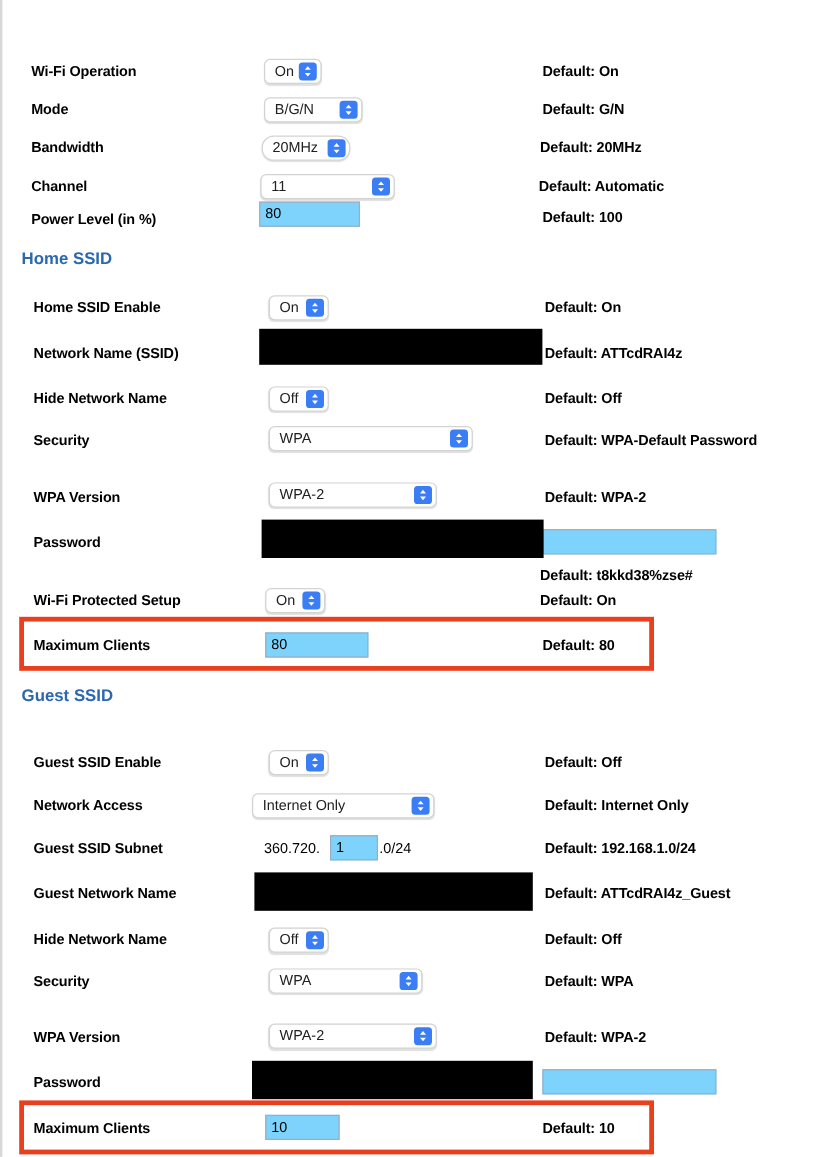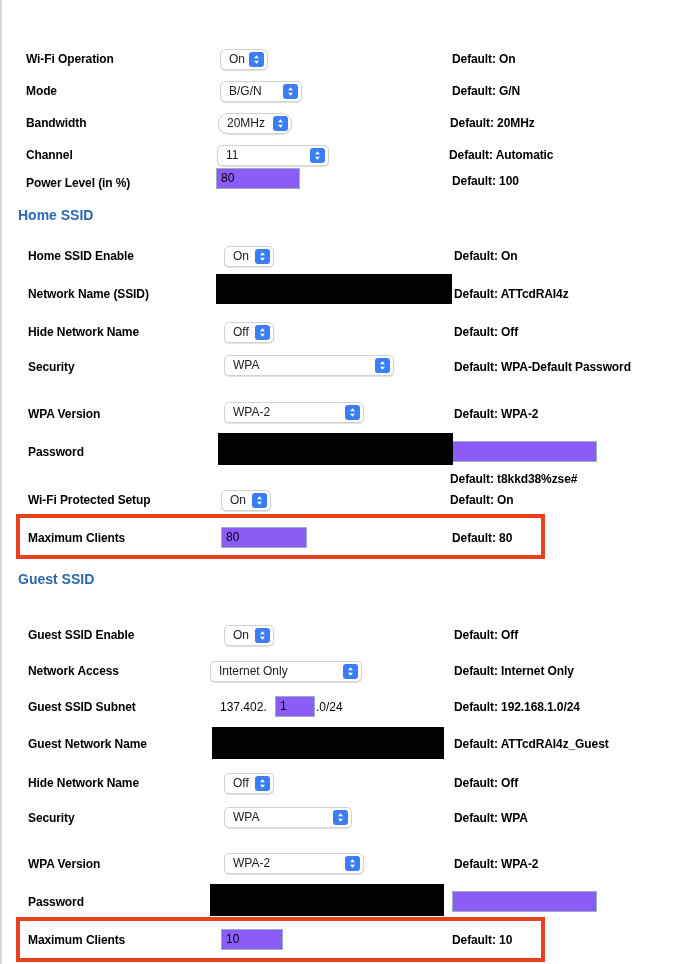--- a/index.html
+++ b/index.html
@@ -75,21 +75,21 @@
     width:15px;height:15px;
     background:#3b7df4;
     border-radius:3px;
   }
   .sel .chev svg{display:block;}
 
   
   .inp{
     position:absolute;
     height:21px;
-    background:#8b5cf6;
+    background:#7dd3fc;
     border:1px solid #9aadc4;
     box-sizing:border-box;
   }
   .inp .val{
     position:absolute;
     left:4px;top:0;
     line-height:19px;
     font-size:12px;
     color:#000;
     white-space:nowrap;
@@ -266,21 +266,21 @@
     <span class="txt">Internet Only</span>
     <span class="chev">
       <svg width="15" height="15" viewBox="0 0 15 15">
           <path d="M7.5 3.2 L10 6.2 L5 6.2 Z M7.5 11.8 L10 8.8 L5 8.8 Z" fill="#ffffff"></path>
         </svg>
     </span>
   </div>
   <div class="dft" style="left:452px;top:664px;">Default: Internet Only</div>
 
   <div class="lbl" style="left:26px;top:700px;">Guest SSID Subnet</div>
-  <div class="plain" style="left:218px;top:700px;">137.402.</div>
+  <div class="plain" style="left:218px;top:700px;">360.720.</div>
   <div class="inp" style="left:273px;top:696px;width:40px;">
     <span class="val">1</span>
   </div>
   <div class="plain" style="left:314px;top:700px;">.0/24</div>
   <div class="dft" style="left:452px;top:700px;">Default: 192.168.1.0/24</div>
 
   <div class="lbl" style="left:26px;top:737px;">Guest Network Name</div>
   <div class="redact" style="left:210px;top:727px;width:232px;height:32px;"></div>
   <div class="dft" style="left:452px;top:737px;">Default: ATTcdRAI4z_Guest</div>
 

